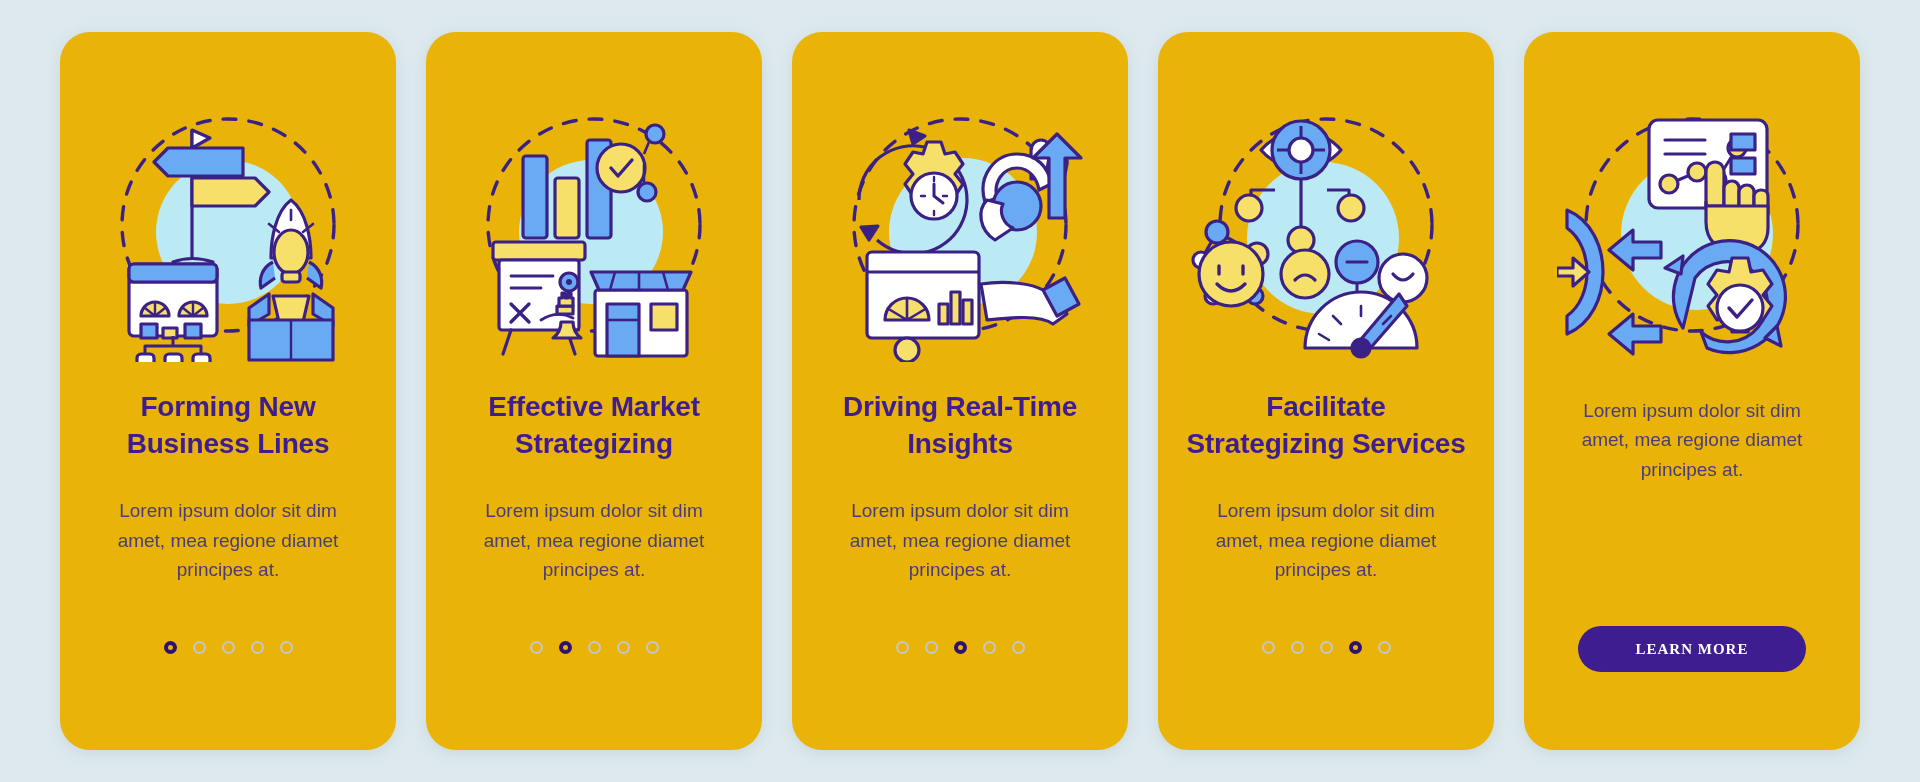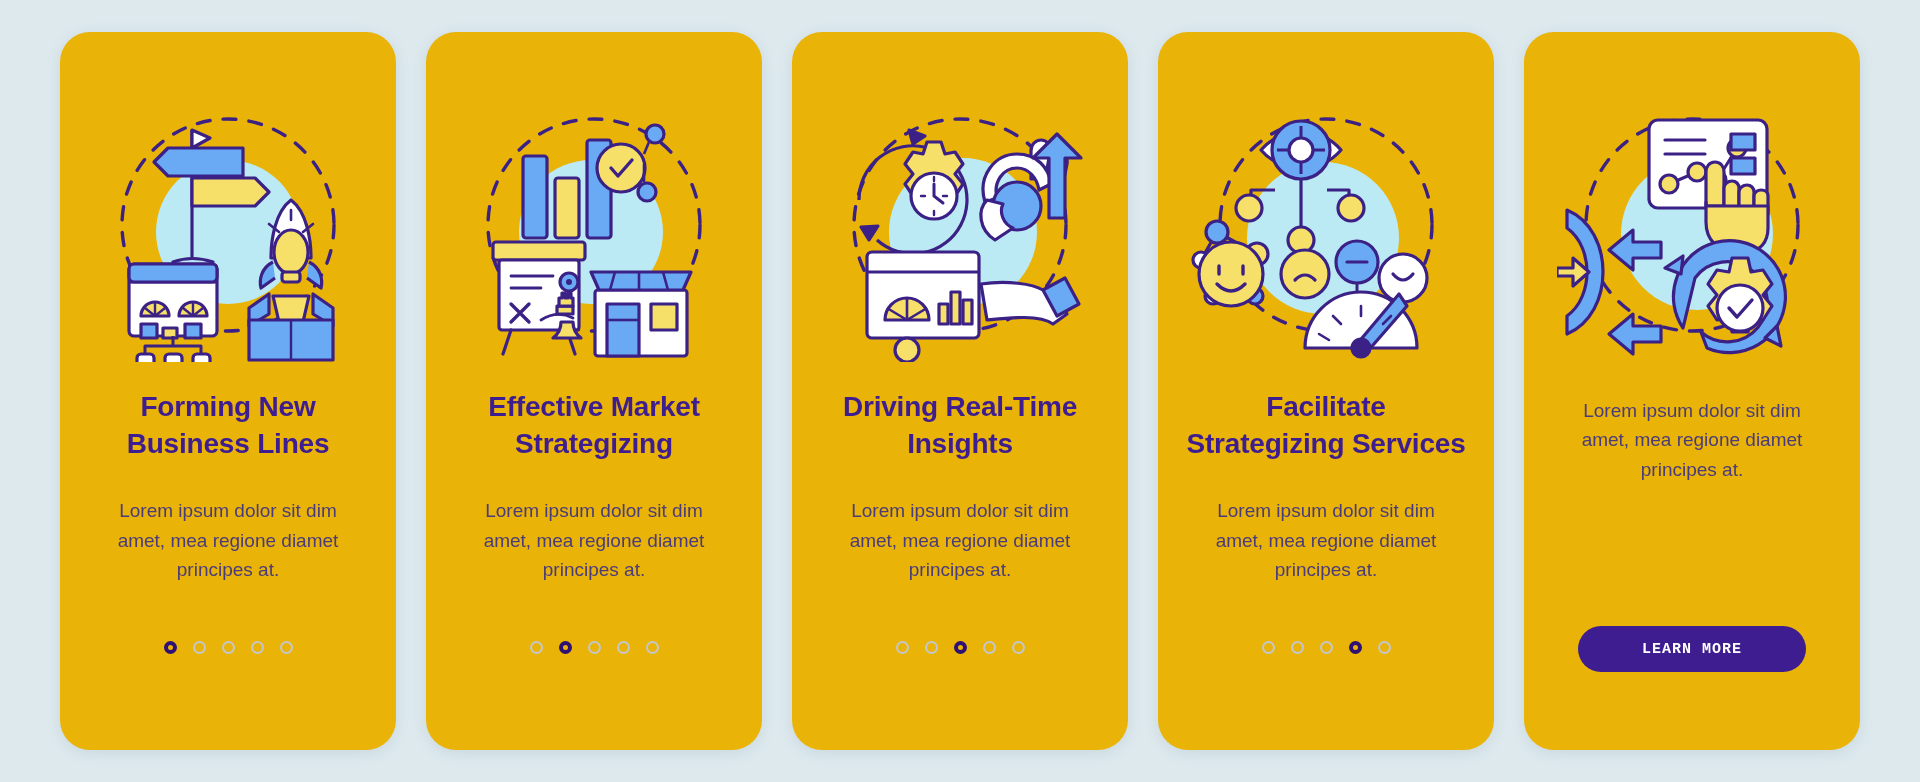--- a/index.html
+++ b/index.html
@@ -87,21 +87,21 @@
     position: absolute;
     bottom: 78px;
     left: 50%;
     transform: translateX(-50%);
     background: #3d1d8f;
     color: #ffffff;
     border: none;
     border-radius: 40px;
     width: 228px;
     height: 46px;
-    font-family: Liberation Mono, monospace;
+    font-family: Liberation Serif, serif;
     font-size: 15px;
     font-weight: bold;
     letter-spacing: 1.0px;
     cursor: pointer;
   }
 </style>
 </head>
 <body>
 
 <div class="screens-row">

